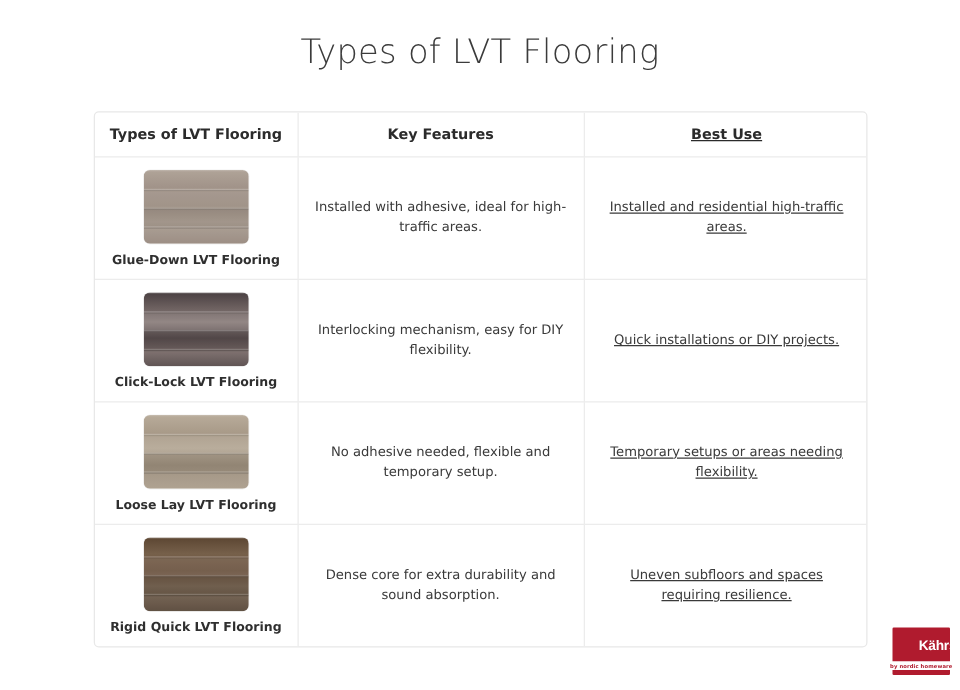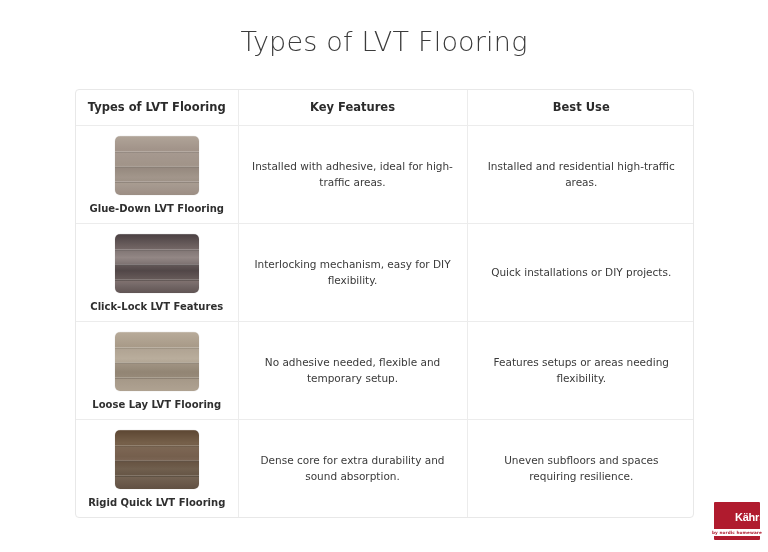--- a/index.html
+++ b/index.html
@@ -50,20 +50,21 @@
   table.lvt-table th,
   table.lvt-table td {
     border-right: 1px solid #ececec;
     border-bottom: 1px solid #ececec;
     vertical-align: middle;
     box-sizing: border-box;
   }
   table.lvt-table th:last-child,
   table.lvt-table td:last-child {
     border-right: none;
+    text-decoration: underline;
   }
   table.lvt-table tr:last-child td {
     border-bottom: none;
   }
 
   .col-1 { width: 162px; }
   .col-2 { width: 229px; text-align: center; }
   .col-3 { width: 228px; }
 
   thead th {
@@ -197,39 +198,39 @@
       <tr>
         <td class="col-1 type-cell">
           <div class="swatch">
             <div class="grain" style="background:
               linear-gradient(180deg, #4a4042 0%, #6b5f5e 20%, #8a7d7b 40%, #5d5152 62%, #7a6c6a 80%, #5a4e4e 100%);"></div>
             <div class="plank" style="top:0;height:15px;"></div>
             <div class="plank" style="top:15px;height:15px;background:rgba(255,255,255,0.08);"></div>
             <div class="plank" style="top:30px;height:15px;background:rgba(0,0,0,0.12);"></div>
             <div class="plank" style="top:45px;height:14px;background:rgba(255,255,255,0.04);"></div>
           </div>
-          <div class="type-label">Click-Lock LVT Features</div>
+          <div class="type-label">Click-Lock LVT Flooring</div>
         </td>
         <td class="col-2">Interlocking mechanism, easy for DIY flexibility.</td>
         <td class="col-3">Quick installations or DIY projects.</td>
       </tr>
       <tr>
         <td class="col-1 type-cell">
           <div class="swatch">
             <div class="grain" style="background:
               linear-gradient(180deg, #b8ab9a 0%, #a89a88 25%, #b3a694 45%, #9c8e7c 68%, #ab9d8c 100%);"></div>
             <div class="plank" style="top:0;height:15px;"></div>
             <div class="plank" style="top:15px;height:15px;background:rgba(255,255,255,0.08);"></div>
             <div class="plank" style="top:30px;height:15px;background:rgba(0,0,0,0.06);"></div>
             <div class="plank" style="top:45px;height:14px;background:rgba(255,255,255,0.05);"></div>
           </div>
           <div class="type-label">Loose Lay LVT Flooring</div>
         </td>
         <td class="col-2">No adhesive needed, flexible and temporary setup.</td>
-        <td class="col-3">Features setups or areas needing flexibility.</td>
+        <td class="col-3">Temporary setups or areas needing flexibility.</td>
       </tr>
       <tr>
         <td class="col-1 type-cell">
           <div class="swatch">
             <div class="grain" style="background:
               linear-gradient(180deg, #5c4632 0%, #76604a 22%, #6b5340 45%, #7d6a57 66%, #5a4a3c 100%);"></div>
             <div class="plank" style="top:0;height:15px;"></div>
             <div class="plank" style="top:15px;height:15px;background:rgba(255,255,255,0.07);"></div>
             <div class="plank" style="top:30px;height:15px;background:rgba(0,0,0,0.10);"></div>
             <div class="plank" style="top:45px;height:14px;background:rgba(255,255,255,0.04);"></div>

